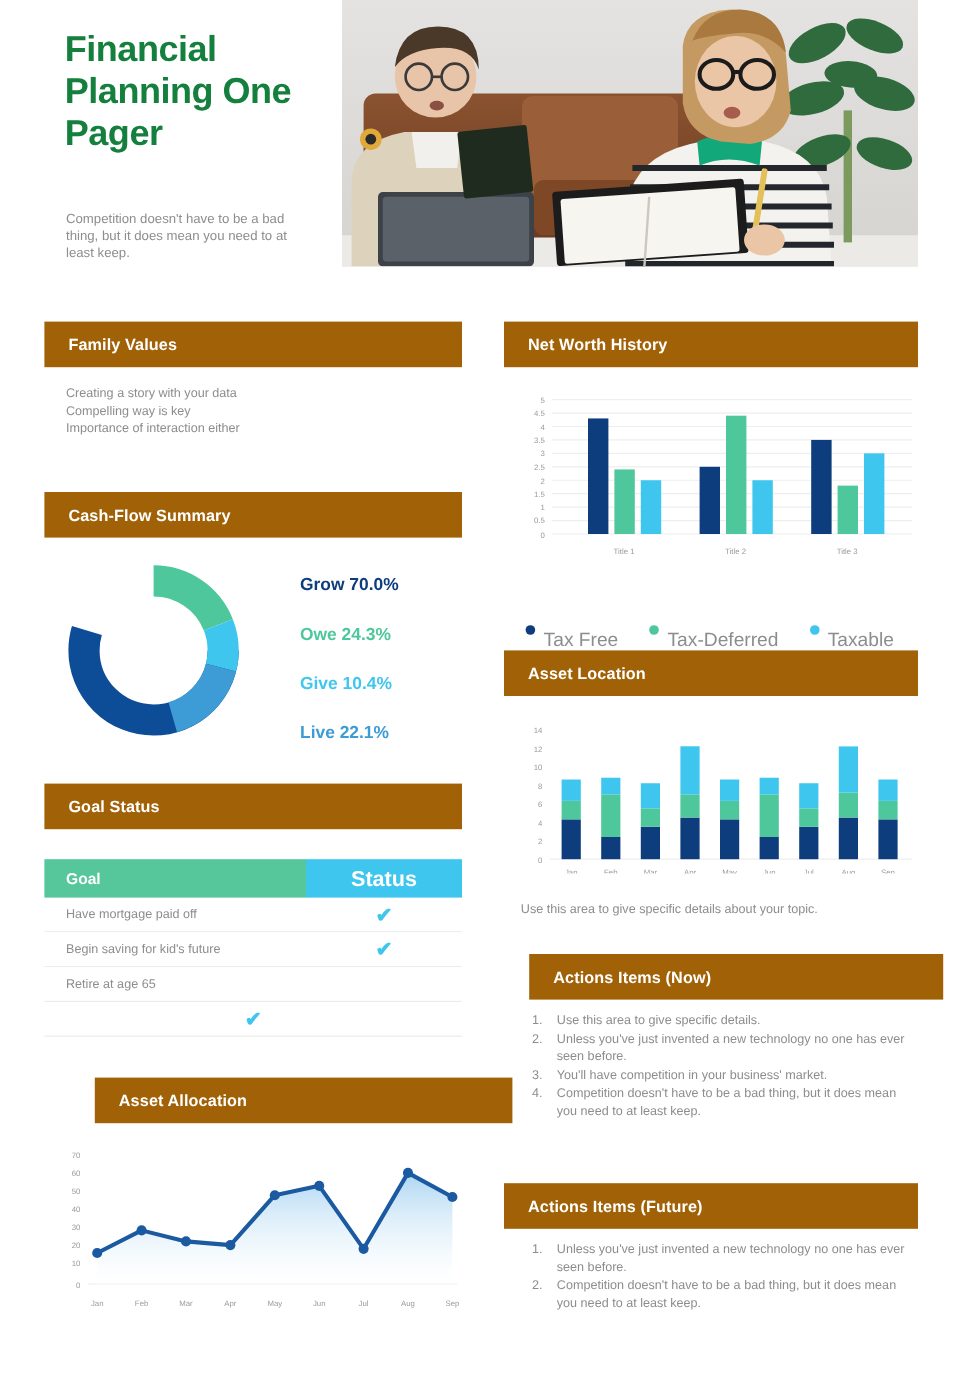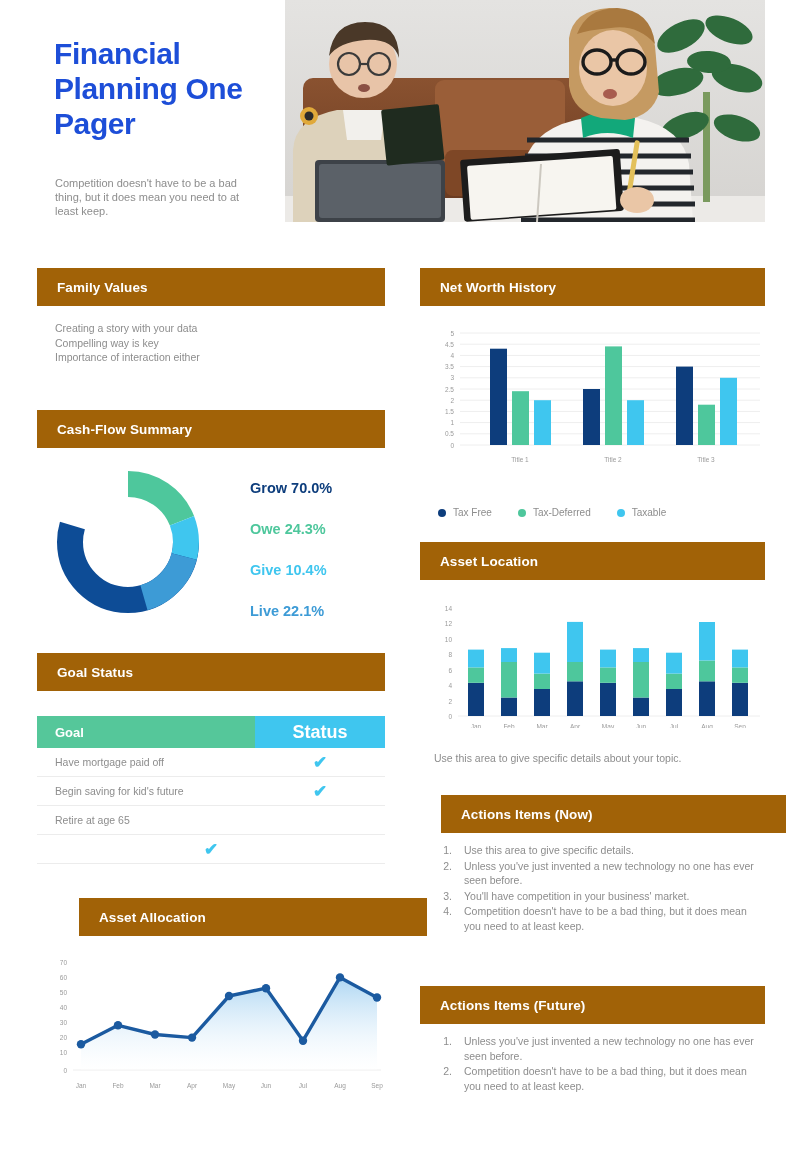--- a/index.html
+++ b/index.html
@@ -9,23 +9,23 @@
     font-family:"Liberation Sans", sans-serif;
     position:relative;
     overflow:hidden;
     color:#8a8a8a;
   }
   .page { position:relative; width:800px; height:1156px; }
 
   
   .hero { position:absolute; left:0; top:0; width:800px; height:232px; }
   .hero-title {
-    position:absolute; left:54px; top:36px; width:230px;
+    position:absolute; left:54px; top:24px; width:230px;
     font-size:30px; line-height:35px; font-weight:bold;
-    color:#1d4ed8; letter-spacing:-0.4px;
+    color:#15803d; letter-spacing:-0.4px;
   }
   .hero-sub {
     position:absolute; left:55px; top:176px; width:205px;
     font-size:11px; line-height:14px; color:#8d8d8d;
   }
   .photo {
     position:absolute; left:285px; top:0; width:480px; height:222px;
     overflow:hidden; background:#d9d6d1;
   }
   .photo svg { display:block; }
@@ -61,21 +61,21 @@
                  color:#3fc6ef; font-size:17px; font-weight:bold; }
 
   
   .chart { position:absolute; }
   .axis-lbl { font-size:6.5px; fill:#9a9a9a; font-family:"Liberation Sans", sans-serif; }
   .grid { stroke:#eeeeee; stroke-width:1; }
 
   .legend-row { position:absolute; display:flex; align-items:center; }
   .legend-item { display:flex; align-items:center; margin-right:26px; }
   .legend-dot { width:8px; height:8px; border-radius:50%; margin-right:7px; }
-  .legend-txt { font-size:10px; color:#8d8d8d; }
+  .legend-txt { font-size:16px; color:#8d8d8d;margin-top:18px; }
 
   
   .olist { position:absolute; }
   .oli { display:flex; font-size:10.5px; line-height:14.5px; color:#8d8d8d; margin-bottom:1px; }
   .oli .num { flex:0 0 30px; text-align:right; padding-right:12px; }
   .oli .txt { flex:1; }
 </style>
 </head>
 <body>
 

